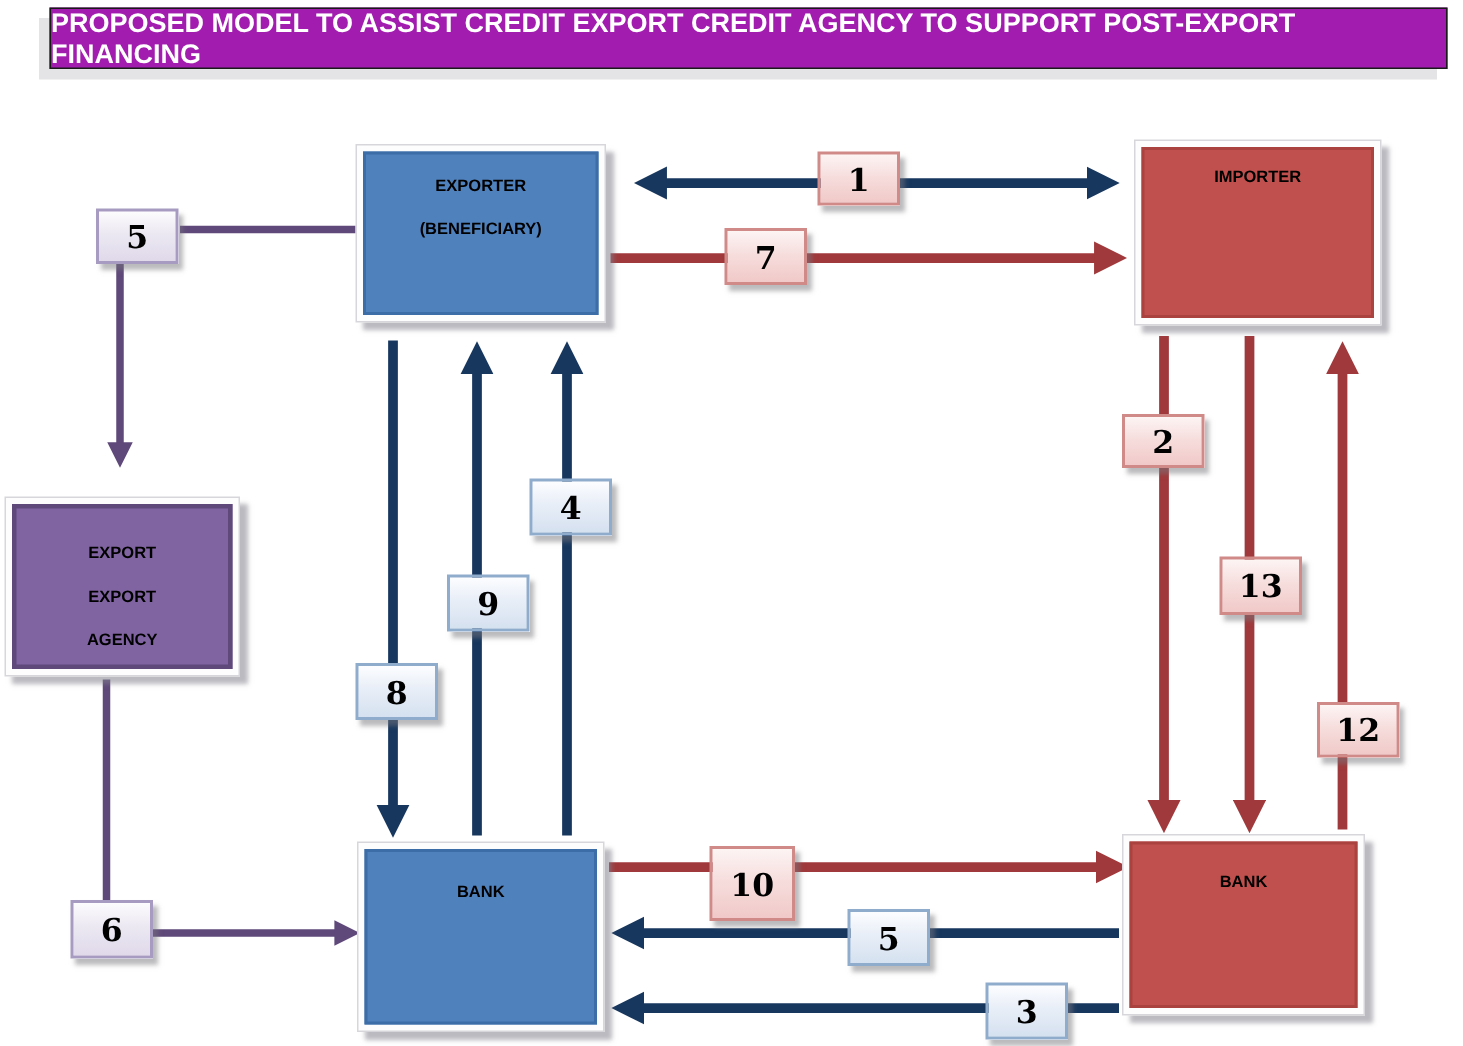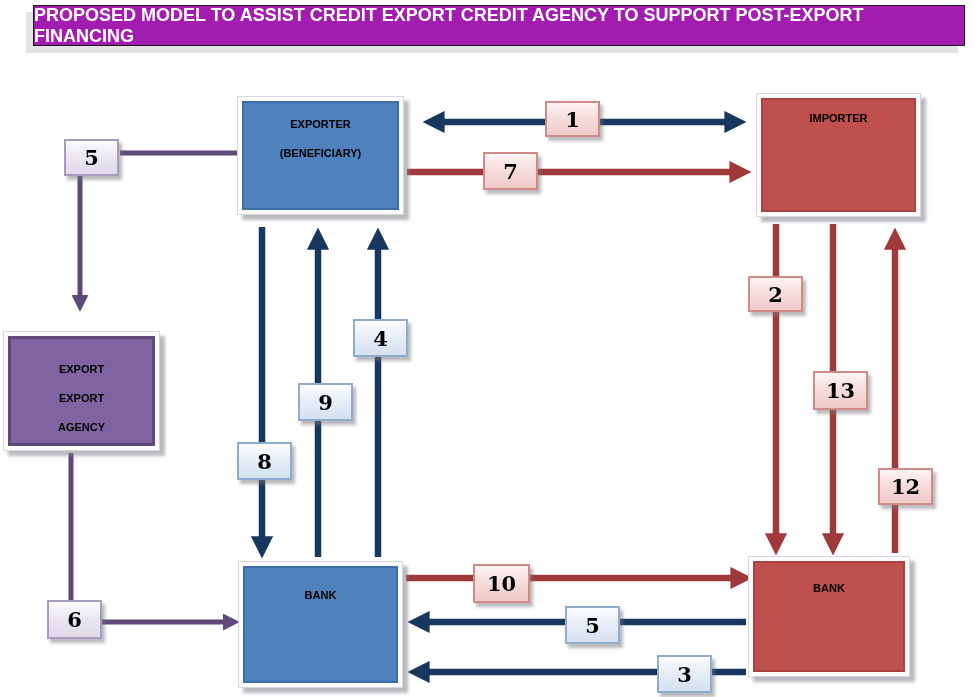--- a/index.html
+++ b/index.html
@@ -151,21 +151,21 @@
   </div>
   <div class="lbl pink" style="left:748px; top:276px; height:36px;">
     <span>2</span>
   </div>
   <div class="lbl pink" style="left:813px; top:371px; height:39px;">
     <span>13</span>
   </div>
   <div class="lbl pink" style="left:878px; top:468px; height:37px;">
     <span>12</span>
   </div>
-  <div class="lbl pink" style="left:473px; top:564px; width:57px; height:39px;">
+  <div class="lbl pink" style="left:473px; top:564px; width:57px; height:50px;">
     <span>10</span>
   </div>
 
   <div class="lbl blue" style="left:353px; top:319px; height:38px;">
     <span>4</span>
   </div>
   <div class="lbl blue" style="left:298px; top:383px; height:38px;">
     <span>9</span>
   </div>
   <div class="lbl blue" style="left:237px; top:442px; height:38px;">

